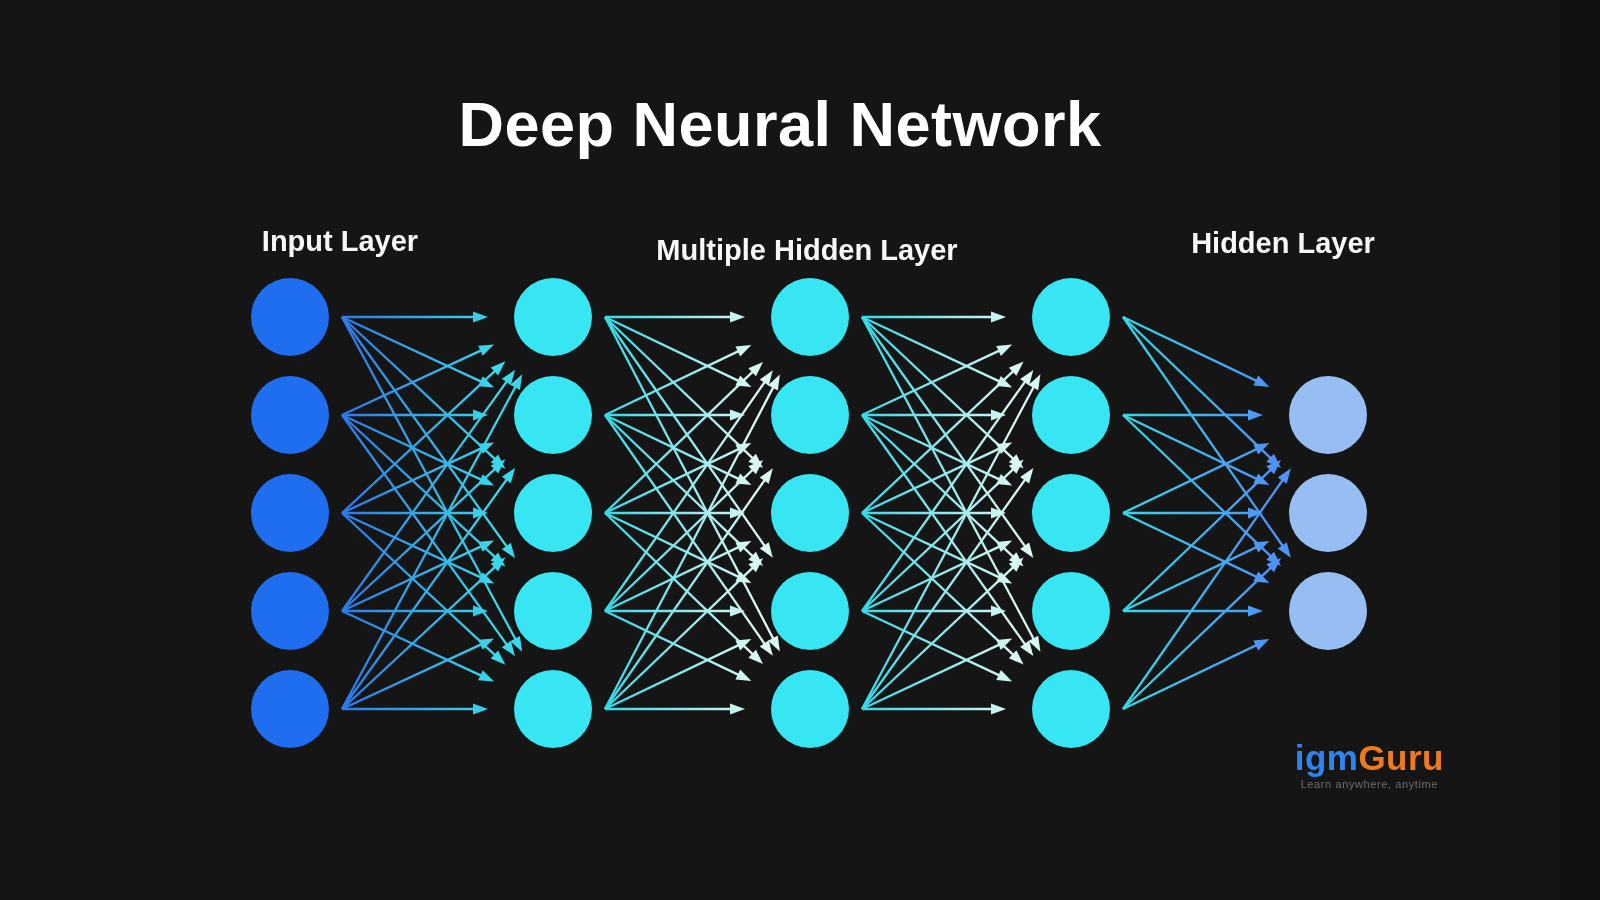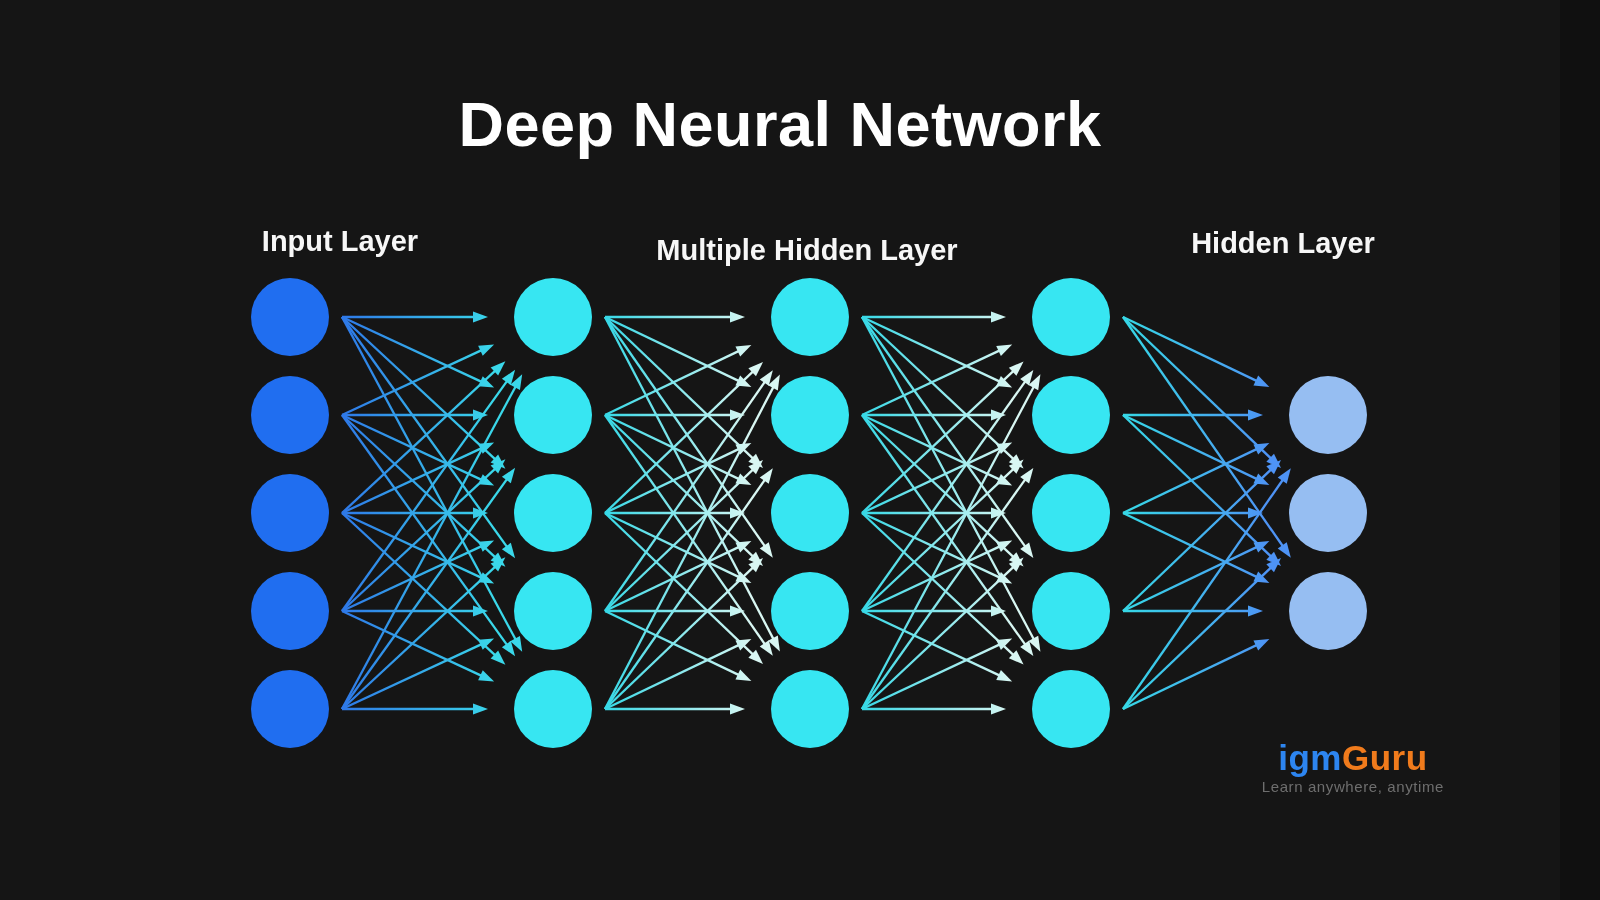--- a/index.html
+++ b/index.html
@@ -54,21 +54,21 @@
   .logo-text {
     font-size: 35px;
     font-weight: 700;
     letter-spacing: 0.5px;
     white-space: nowrap;
   }
   .logo-part1 { color: #2d85f0; }
   .logo-part2 { color: #f07b1c; }
   .logo-tagline {
     margin-top: 4px;
-    font-size: 15px;
+    font-size: 11px;
     letter-spacing: 0.6px;
     color: #6e6e6e;
     white-space: nowrap;
   }
 </style>
 </head>
 <body>
 
 <div class="canvas">
 

